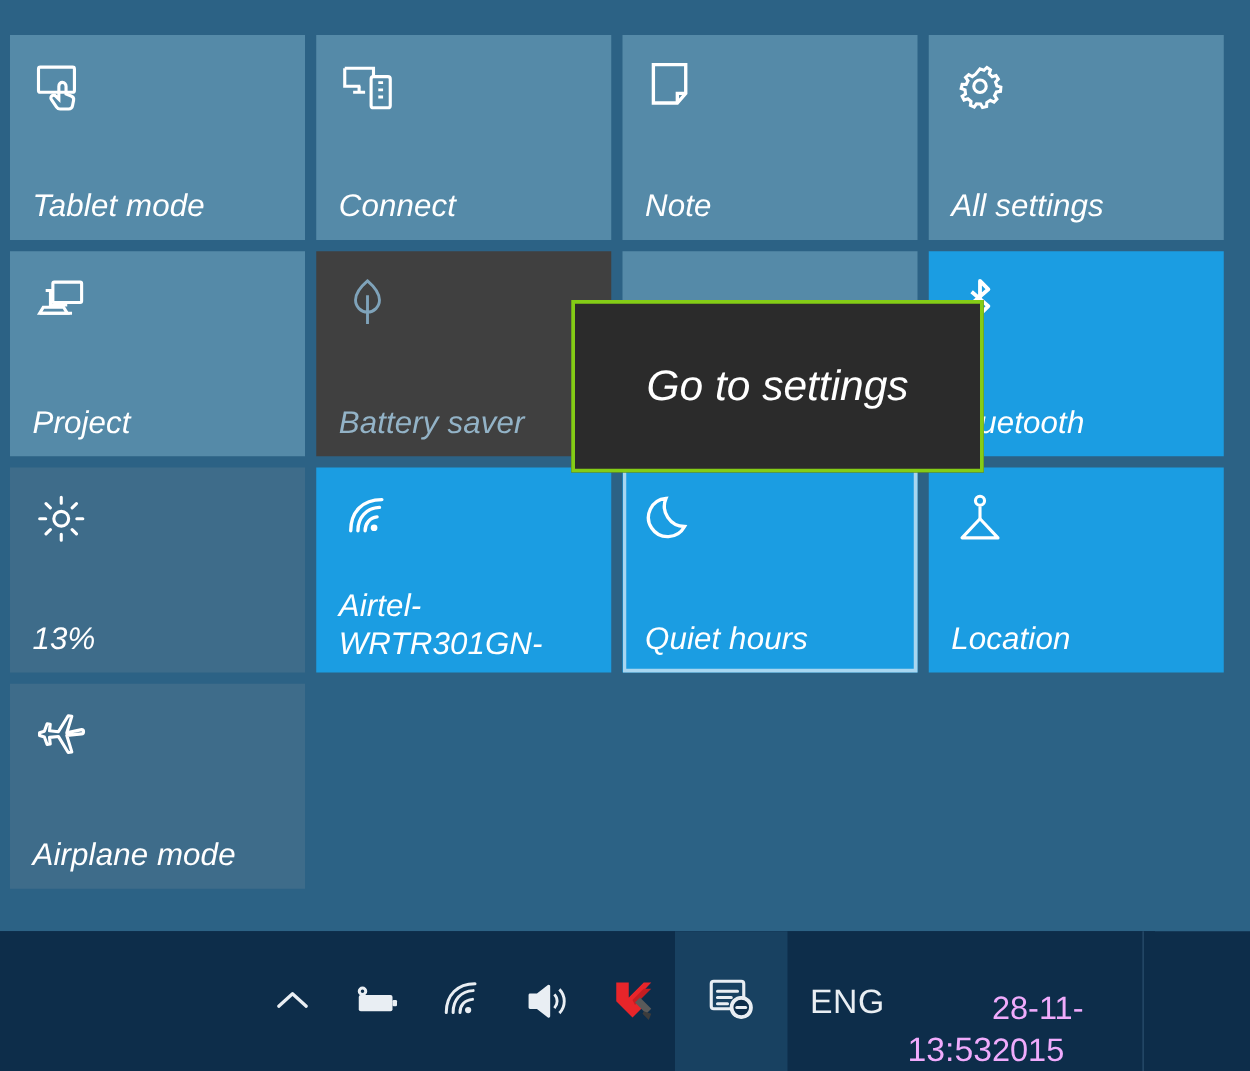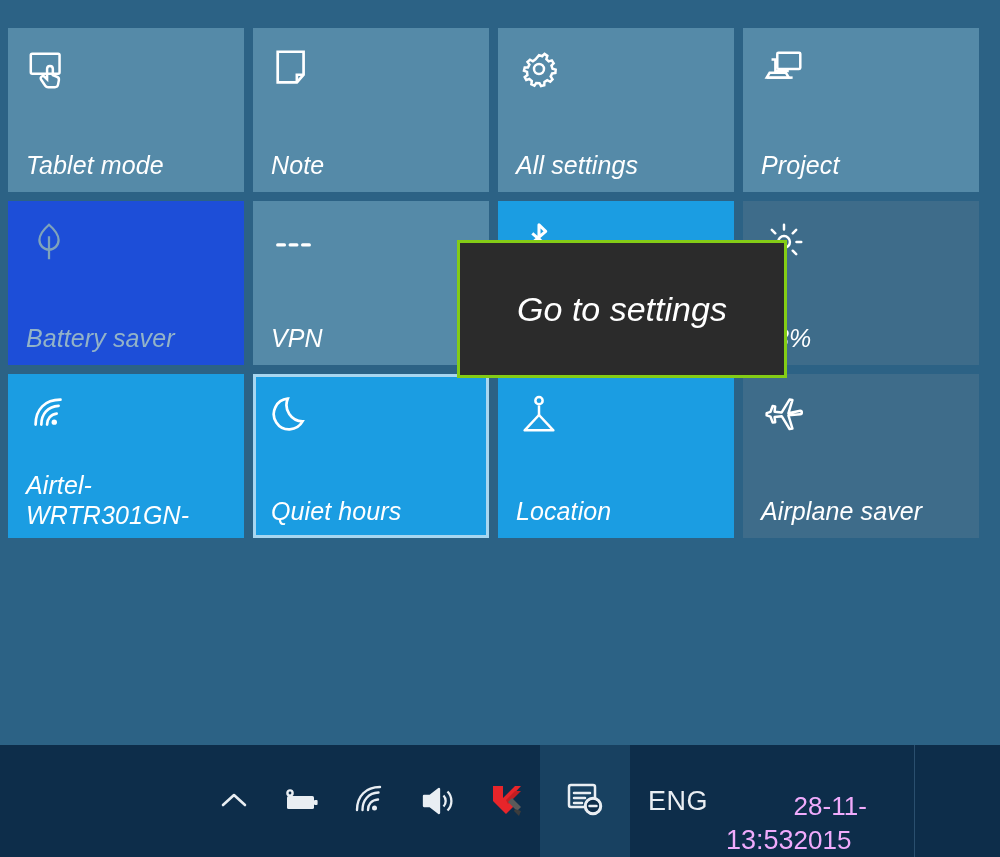--- a/index.html
+++ b/index.html
@@ -42,21 +42,21 @@
     position: relative;
     box-sizing: border-box;
     width: 236px;
     height: 164px;
     background: #558aa8;
     cursor: default;
     overflow: hidden;
   }
   .tile.active   { background: #1b9de2; }
   .tile.dim      { background: #3e6c8a; padding-left: 45px; }
-  .tile.disabled { background: #1d4ed8; }
+  .tile.disabled { background: #404040; }
   .tile.focused  { box-shadow: inset 0 0 0 3px #a8d6f0; padding-left: 33px; }
 
   .tile-icon {
     position: absolute;
     left: 18px;
     top: 18px;
     width: 46px;
     height: 46px;
     color: #ffffff;
   }
@@ -173,20 +173,33 @@
     <div class="tile">
       <span class="tile-icon">
         <svg viewBox="0 0 48 48" fill="none" stroke="currentColor" stroke-width="2.6">
           <rect x="5" y="8" width="30" height="21" rx="1.5"></rect>
           <path d="M22 24c0-2 1.4-3.2 3-3.2s3 1.3 3 3.2v6.5l4.2 1.6c1.6.6 2.4 2 2.1 3.6l-.9 4.6c-.3 1.6-1.6 2.7-3.2 2.7h-7.1c-1.2 0-2.3-.6-3-1.6l-4.4-6.4c-.7-1.1-.4-2.5.7-3.2 1-.6 2.2-.4 3 .4l2.6 2.6z"></path>
         </svg>
       </span>
       <span class="tile-label">Tablet mode</span>
     </div>
 
+    <div class="tile">
+      <span class="tile-icon">
+        <svg viewBox="0 0 48 48" fill="none" stroke="currentColor" stroke-width="2.6">
+          <path d="M5 9h24v7"></path>
+          <path d="M5 9v15h13"></path>
+          <path d="M12 29h10"></path>
+          <path d="M17 24v5"></path>
+          <rect x="27" y="16" width="16" height="26" rx="2"></rect>
+          <path d="M33 21h4M33 27h4M33 33h4" stroke-width="2.4"></path>
+        </svg>
+      </span>
+      <span class="tile-label">Connect</span>
+    </div>
 
     <div class="tile">
       <span class="tile-icon">
         <svg viewBox="0 0 48 48" fill="none" stroke="currentColor" stroke-width="2.8">
           <path d="M7 6h27v24l-7 8H7z"></path>
           <path d="M34 30h-7v8"></path>
         </svg>
       </span>
       <span class="tile-label">Note</span>
     </div>
@@ -282,21 +295,21 @@
       </span>
       <span class="tile-label">Location</span>
     </div>
 
     <div class="tile dim">
       <span class="tile-icon">
         <svg viewBox="0 0 48 48" fill="none" stroke="currentColor" stroke-width="2.6" stroke-linejoin="round">
           <path d="M41 19.5c.9 0 1.6.8 1.6 1.8s-.7 1.8-1.6 1.8l-12.4 1.2 4.2 13.8-3 .5-8.2-13.4-7.4.8.6 5.5-2.6.4-2.3-6.2-4-1.3v-2.3l4-1.3 2.3-6.2 2.6.4-.6 5.5 7.4.8 8.2-13.4 3 .5-4.2 13.8z"></path>
         </svg>
       </span>
-      <span class="tile-label">Airplane saver</span>
+      <span class="tile-label">Airplane mode</span>
     </div>
 
   </div>
 
   <div id="tooltip">
     <span id="tooltip-text">Go to settings</span>
   </div>
 
 </div>
 

